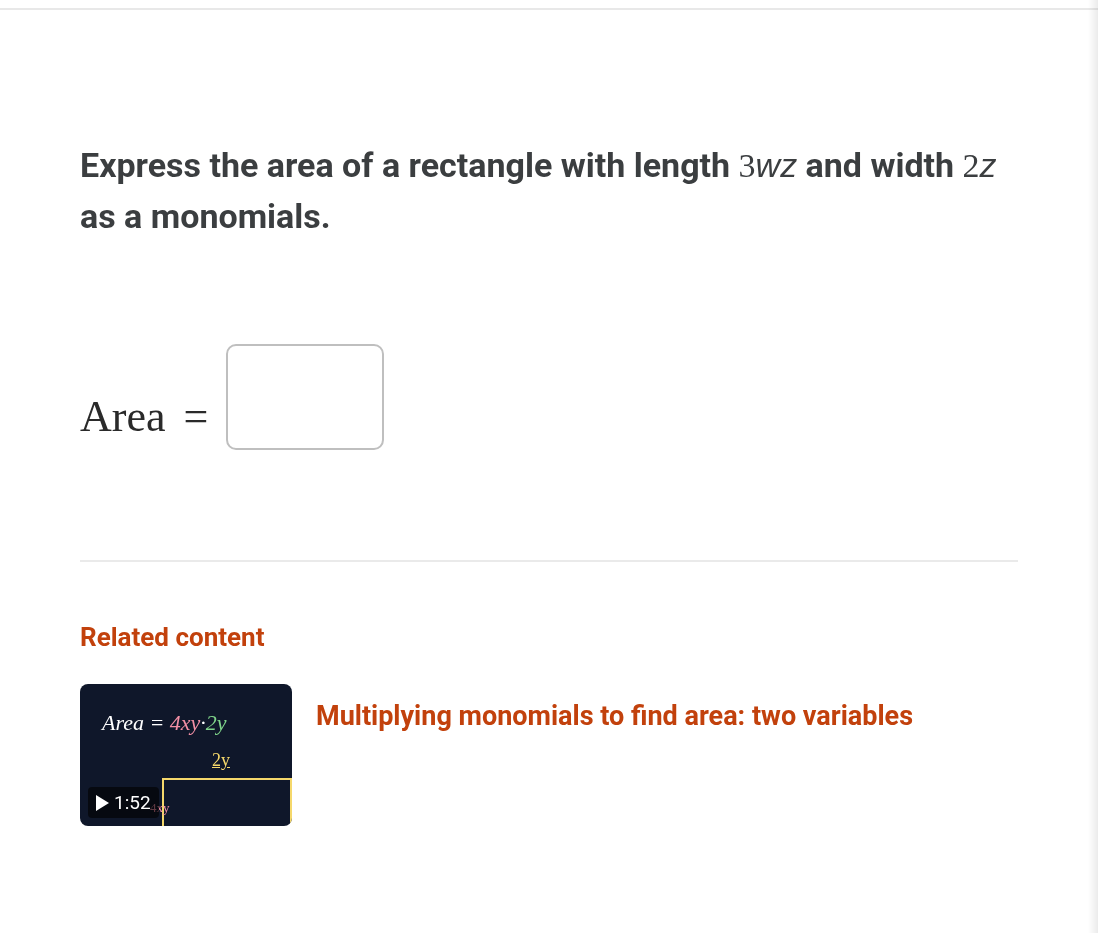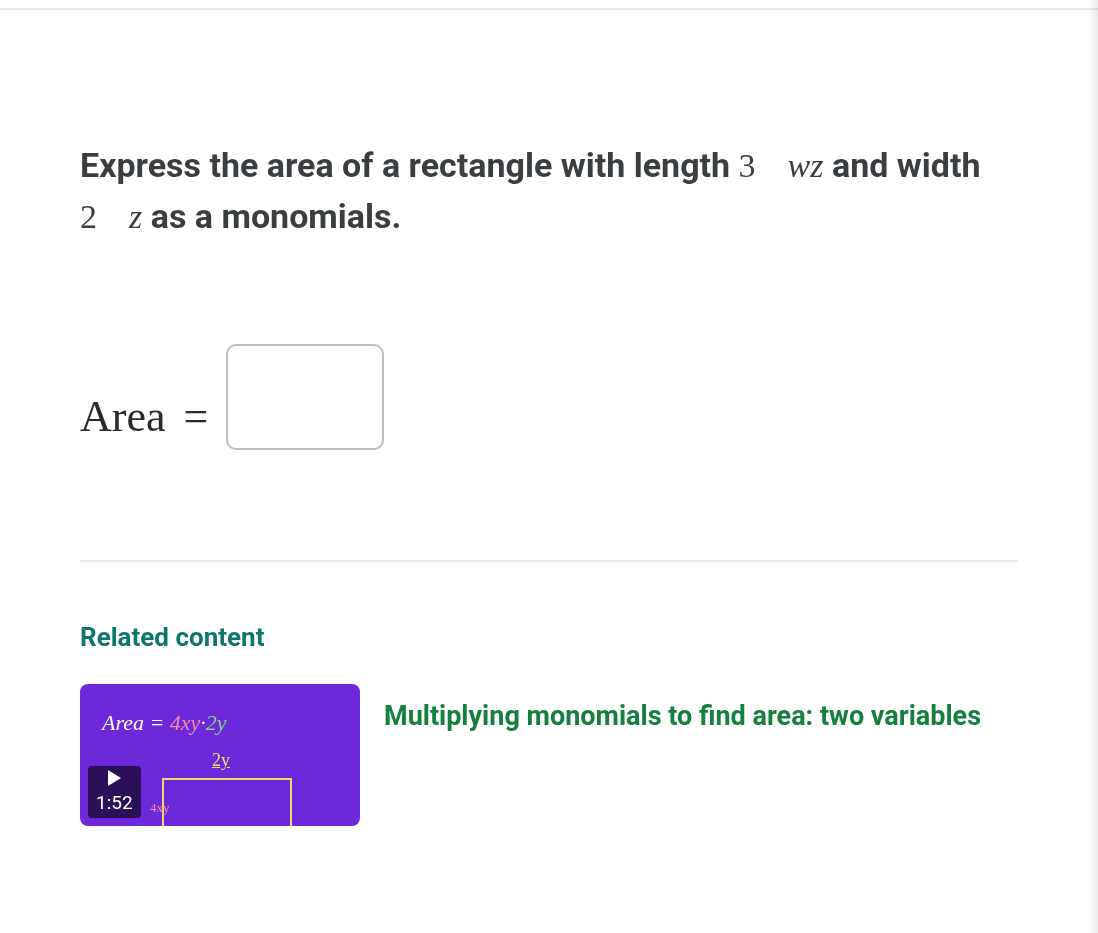--- a/index.html
+++ b/index.html
@@ -31,24 +31,23 @@
       padding: 130px 80px 40px 80px;
     }
     .question {
       font-size: 34px;
       font-weight: 700;
       color: #3b3e40;
       line-height: 1.5;
       margin-bottom: 140px;
     }
     .math-var {
-      font-family: Liberation Serif, serif;
+      font-family: Liberation Sans, sans-serif;
       font-style: italic;
       font-weight: 400;
-      margin-left: 32px;
     }
     .math-num {
       font-family: Georgia, "Times New Roman", serif;
       font-weight: 400;
     }
     .answer-row {
       display: flex;
       align-items: center;
       gap: 18px;
       margin-bottom: 110px;
@@ -75,33 +74,33 @@
       margin-top: -38px;
     }
     .mid-divider {
       border-top: 2px solid #eaeaea;
       width: 100%;
       margin-bottom: 60px;
     }
     .related-heading {
       font-size: 26px;
       font-weight: 700;
-      color: #0f766e;
+      color: #c2410c;
       margin-bottom: 32px;
     }
     .related-item {
       display: flex;
       align-items: flex-start;
       gap: 24px;
       cursor: pointer;
     }
     .thumbnail {
-      width: 280px;
+      width: 212px;
       height: 142px;
-      background: #6d28d9;
+      background: #0f172a;
       border-radius: 8px;
       position: relative;
       overflow: hidden;
       flex-shrink: 0;
     }
     .thumb-text {
       position: absolute;
       top: 26px;
       left: 22px;
       color: #f28fa5;
@@ -143,34 +142,33 @@
       bottom: 8px;
       left: 8px;
       background: rgba(0,0,0,0.6);
       color: #fff;
       font-size: 19px;
       padding: 4px 8px;
       border-radius: 4px;
       display: flex;
       align-items: center;
       gap: 5px;
-      flex-direction: column;
     }
     .play-triangle {
       width: 0;
       height: 0;
       border-left: 13px solid #fff;
       border-top: 8px solid transparent;
       border-bottom: 8px solid transparent;
       display: inline-block;
     }
     .related-title {
       font-size: 27px;
       font-weight: 700;
-      color: #15803d;
+      color: #c2410c;
       line-height: 1.55;
       padding-top: 12px;
     }
   </style>
 </head>
 <body>
 
 <div class="top-divider"></div>
 <div class="right-shadow"></div>
 

